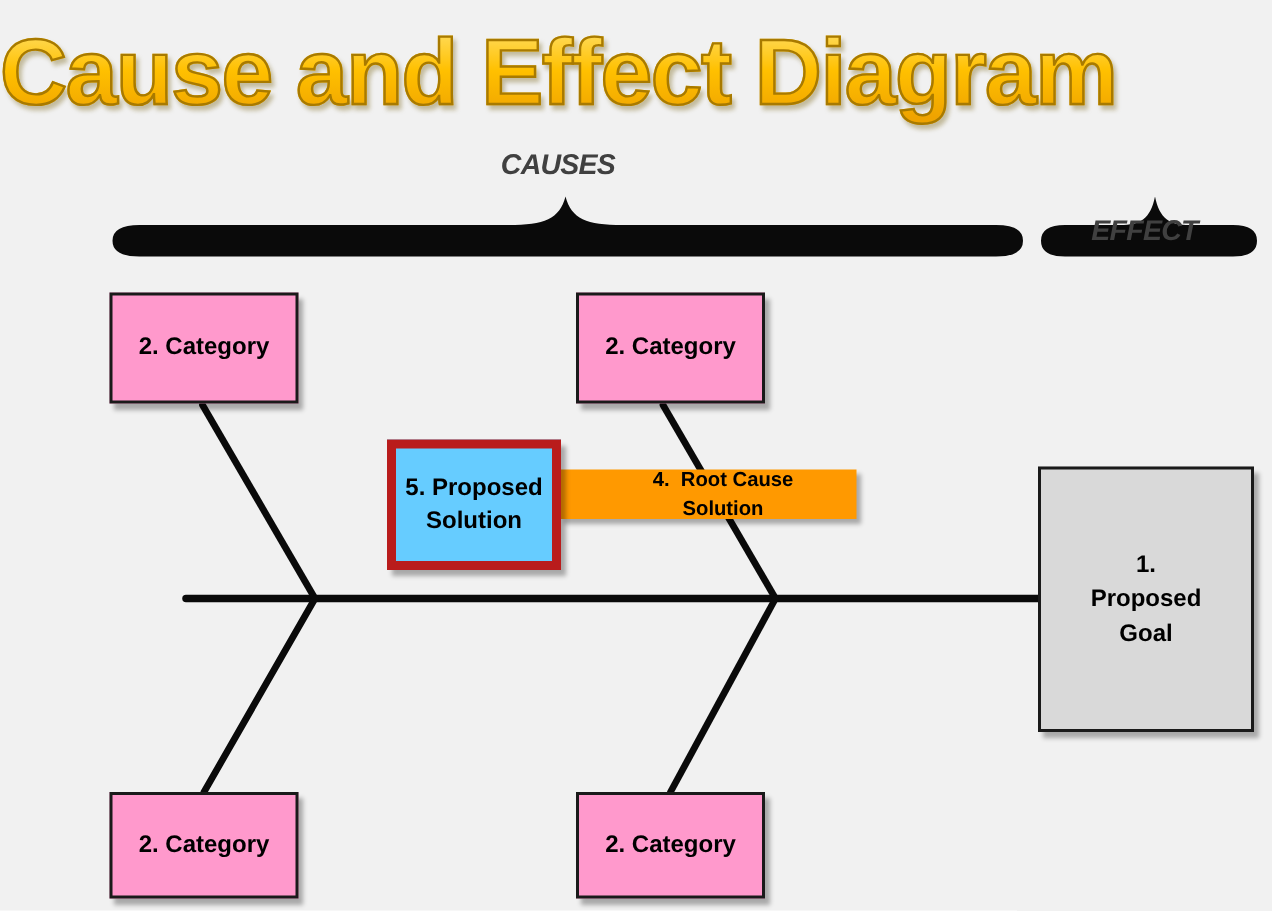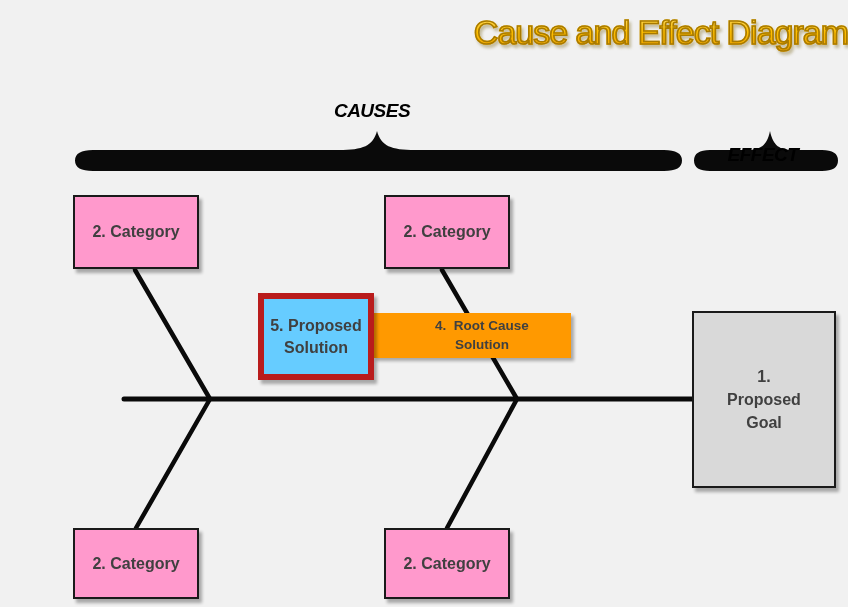--- a/index.html
+++ b/index.html
@@ -28,54 +28,54 @@
   .spine { stroke-width: 5; }
   .rib   { stroke-width: 4.5; }
   .brace { fill: var(--line-black, #000); stroke: none; }
 
   .page-title {
     position: absolute;
     left: 0;
     right: 0;
     top: 13px;
     z-index: 2;
-    text-align: right;
-    font-size: 34px;
-    font-weight: normal;
+    text-align: left;
+    font-size: 62px;
+    font-weight: bold;
     letter-spacing: -1px;
     background: linear-gradient(180deg, #FFE06A 5%, var(--title-gold, #FFC000) 48%, #EFA300 92%);
     -webkit-background-clip: text;
     background-clip: text;
     color: transparent;
     -webkit-text-stroke: 1.6px #A87A00;
     filter: drop-shadow(2px 3px 1.5px rgba(110, 85, 0, 0.35));
   }
   .section-label {
     position: absolute;
     z-index: 2;
     transform: translateX(-50%);
     font-size: 19px;
     font-weight: bold;
     font-style: italic;
     letter-spacing: -0.5px;
-    color: #000000;
+    color: #404040;
     top: 100px;
   }
   .causes-label { left: 372px; }
   .effect-label { left: 763px; margin-top: 44px; }
 
   .node {
     position: absolute;
     display: flex;
     flex-direction: column;
     align-items: center;
     justify-content: center;
     text-align: center;
     font-weight: bold;
-    color: #404040;
+    color: #000000;
     box-shadow: 3px 4px 3px rgba(0, 0, 0, 0.30);
   }
   .category {
     width: 126px;
     height: 74px;
     background: var(--category-pink, #FF99CC);
     border: 2px solid #1a1a1a;
     font-size: 16px;
     z-index: 3;
     box-sizing: border-box;
@@ -94,21 +94,21 @@
     border: 6px solid #b91c1c;
     font-size: 16px;
     line-height: 1.35;
     z-index: 3;
     box-sizing: border-box;
   }
   .rootcause {
     left: 373px;
     top: 313px;
     width: 178px;
-    height: 45px;
+    height: 33px;
     background: var(--root-cause-orange, #FF9900);
     font-size: 13.5px;
     line-height: 1.4;
     z-index: 2;
     box-shadow: 3px 3px 3px rgba(0, 0, 0, 0.30);
     padding-left: 20px;
   }
   .rootcause div { white-space: pre; }
   .issue {
     left: 550px;

